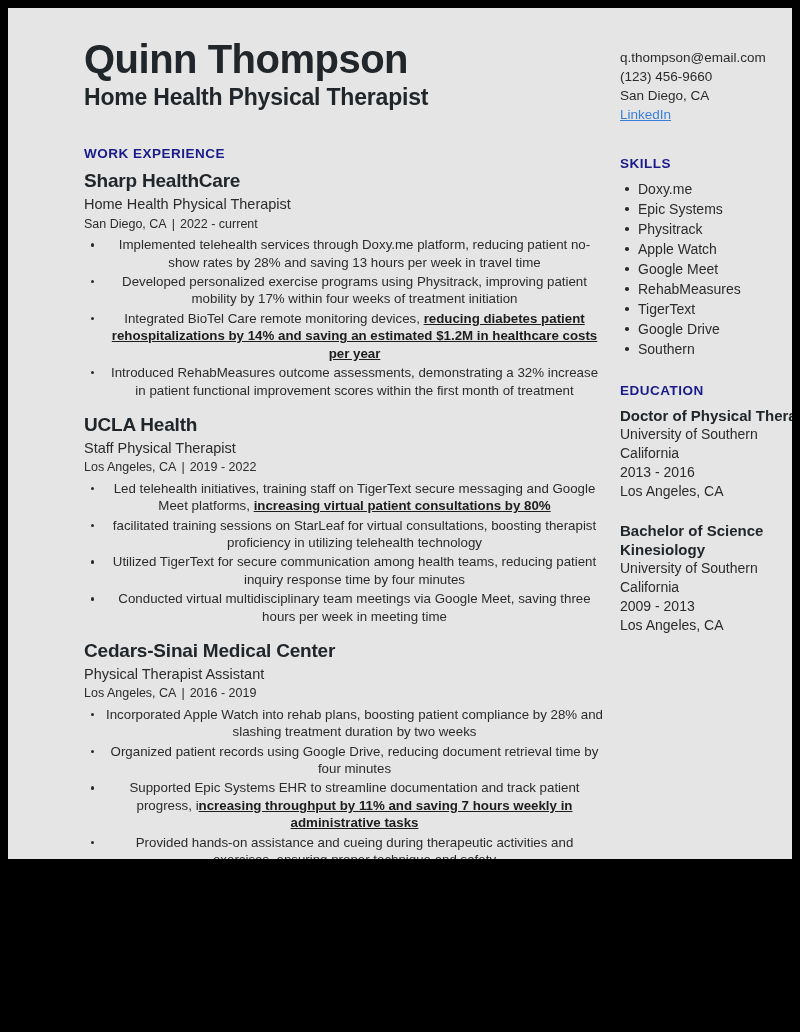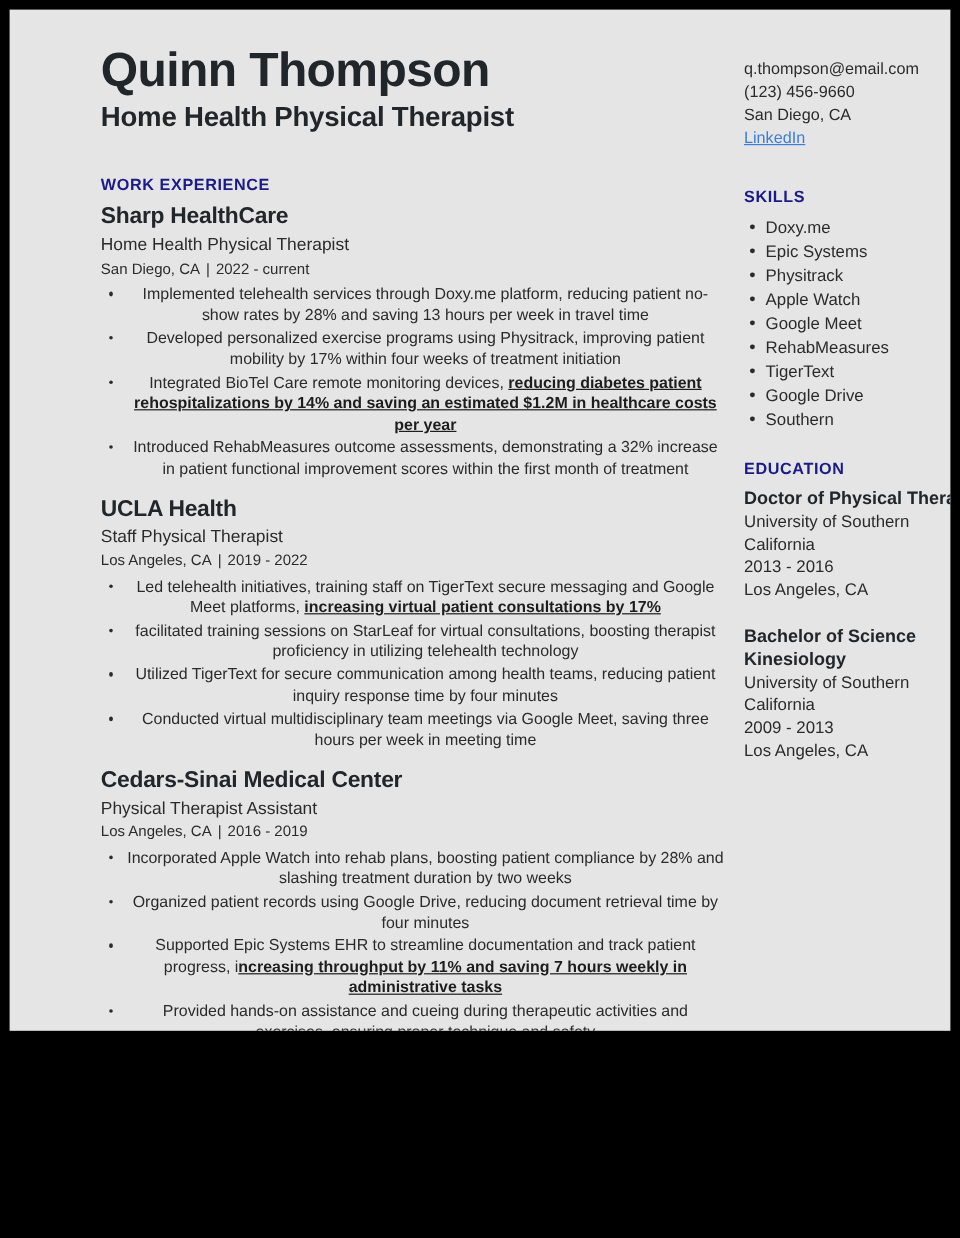--- a/index.html
+++ b/index.html
@@ -174,21 +174,21 @@
                 <li><span>Developed personalized exercise programs using Physitrack, improving patient mobility by 17% within four weeks of treatment initiation</span></li>
                 <li><span>Integrated BioTel Care remote monitoring devices, </span><span class="em">reducing diabetes patient rehospitalizations by 14% and saving an estimated $1.2M in healthcare costs per year</span></li>
                 <li><span>Introduced RehabMeasures outcome assessments, demonstrating a 32% increase in patient functional improvement scores within the first month of treatment</span></li>
               </ul>
             </div>
             <div class="job">
               <div class="job-company">UCLA Health</div>
               <div class="job-role">Staff Physical Therapist</div>
               <div class="job-meta"><span>Los Angeles, CA</span><span class="sep">|</span><span>2019 - 2022</span></div>
               <ul class="bullets">
-                <li><span>Led telehealth initiatives, training staff on TigerText secure messaging and Google Meet platforms, </span><span class="em">increasing virtual patient consultations by 17%</span></li>
+                <li><span>Led telehealth initiatives, training staff on TigerText secure messaging and Google Meet platforms, </span><span class="em">increasing virtual patient consultations by 80%</span></li>
                 <li><span>facilitated training sessions on StarLeaf for virtual consultations, boosting therapist proficiency in utilizing telehealth technology</span></li>
                 <li><span>Utilized TigerText for secure communication among health teams, reducing patient inquiry response time by four minutes</span></li>
                 <li><span>Conducted virtual multidisciplinary team meetings via Google Meet, saving three hours per week in meeting time</span></li>
               </ul>
             </div>
             <div class="job">
               <div class="job-company">Cedars-Sinai Medical Center</div>
               <div class="job-role">Physical Therapist Assistant</div>
               <div class="job-meta"><span>Los Angeles, CA</span><span class="sep">|</span><span>2016 - 2019</span></div>
               <ul class="bullets">

